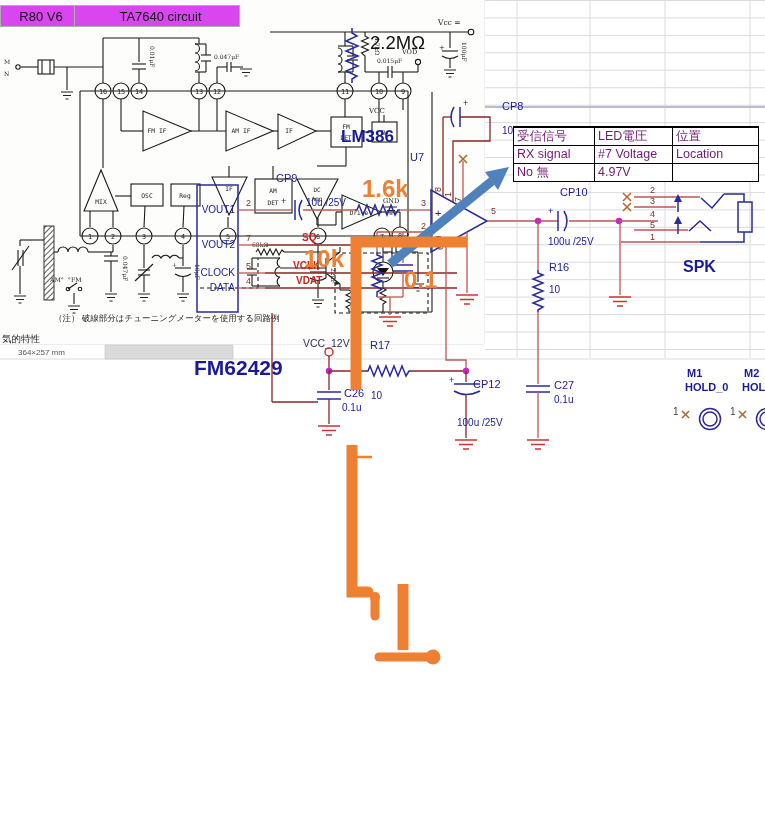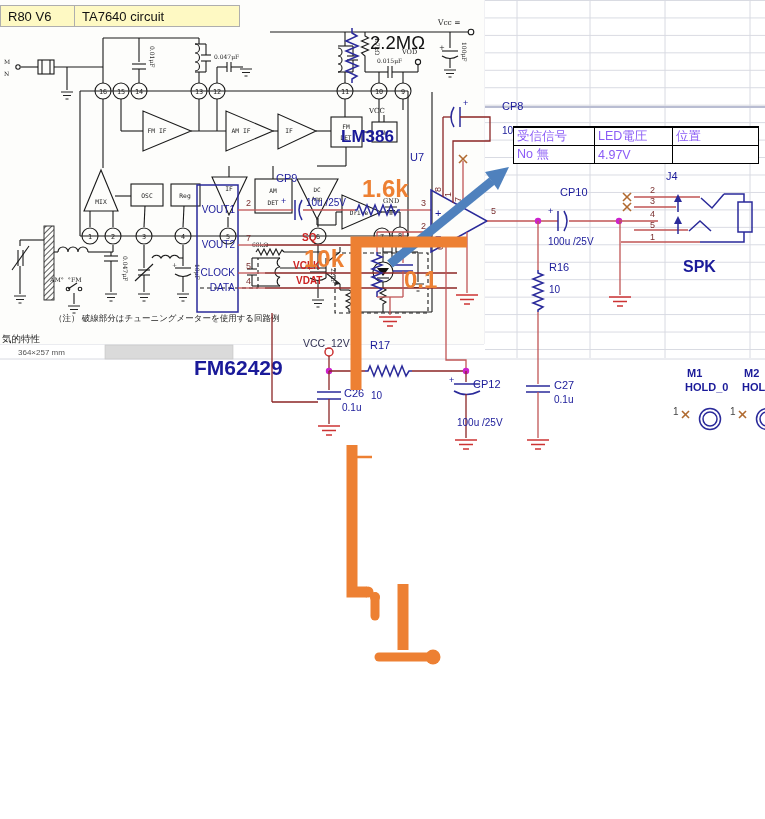--- a/index.html
+++ b/index.html
@@ -6,29 +6,29 @@
   #canvas{position:relative;width:765px;height:819px;background:#ffffff;overflow:hidden;
           font-family:"Liberation Sans",sans-serif;}
   #canvas svg{position:absolute;left:0;top:0;}
   
   #grid-svg{z-index:0;}
   #scan-svg{z-index:1;}
   #schem-svg{z-index:1;top:360px;}
   #arrow-svg{z-index:3;pointer-events:none;}
   #orange-svg{z-index:4;pointer-events:none;}
   
-  .hcell{position:absolute;top:5px;height:22px;line-height:22px;background:#fef9c3;
+  .hcell{position:absolute;top:5px;height:22px;line-height:22px;background:#d946ef;
          border:1px solid #aeaeae;box-sizing:border-box;padding-left:7px;
-         font-size:13px;color:#111;z-index:2;}
+         font-size:13px;color:#111;z-index:2;text-align:center;}
   #hcell-a{left:0;width:75px;}
   #hcell-b{left:74px;width:166px;}
   
   #vtable{position:absolute;left:513px;top:126px;z-index:2;border-collapse:collapse;
           table-layout:fixed;background:#fff;}
-  #vtable td{border:1.3px solid #000;height:16.9px;font-size:12.5px;color:#8b5cf6;
+  #vtable td{border:1.3px solid #000;height:16.9px;font-size:12.5px;color:#701a75;
              padding:0 2px 0 3px;white-space:nowrap;overflow:hidden;}
   #vtable tr:first-child td{border-top:2.5px solid #000;}
   
   text{white-space:pre;}
   .sc{font-family:"DejaVu Serif",serif;fill:#1b1b1b;}
   .mono{font-family:"DejaVu Sans Mono",monospace;fill:#1b1b1b;}
   .k{stroke:#1b1b1b;fill:none;stroke-width:1.1;}
   .kd{stroke:#1b1b1b;fill:none;stroke-width:1.1;stroke-dasharray:4 3;}
   .blue{font-family:"Liberation Sans",sans-serif;fill:#1a1a99;}
   .pin{font-family:"Liberation Sans",sans-serif;fill:#7a3030;font-size:9px;}
@@ -361,20 +361,25 @@
   </svg>
 
   <table id="vtable">
     <tbody>
         <tr>
       <td style="width:75px">受信信号</td>
       <td style="width:72px">LED電圧</td>
       <td style="width:80px">位置</td>
     </tr>
     <tr>
+      <td>RX signal</td>
+      <td>#7 Voltage</td>
+      <td>Location</td>
+    </tr>
+    <tr>
       <td>No 無</td>
       <td>4.97V</td>
       <td></td>
     </tr>
   </tbody>
     </table>
 
   <svg id="schem-svg" width="765" height="459" viewBox="0 0 765 459">
     <defs>
       <g id="gnd" stroke="#cc3333" stroke-width="1.5">

